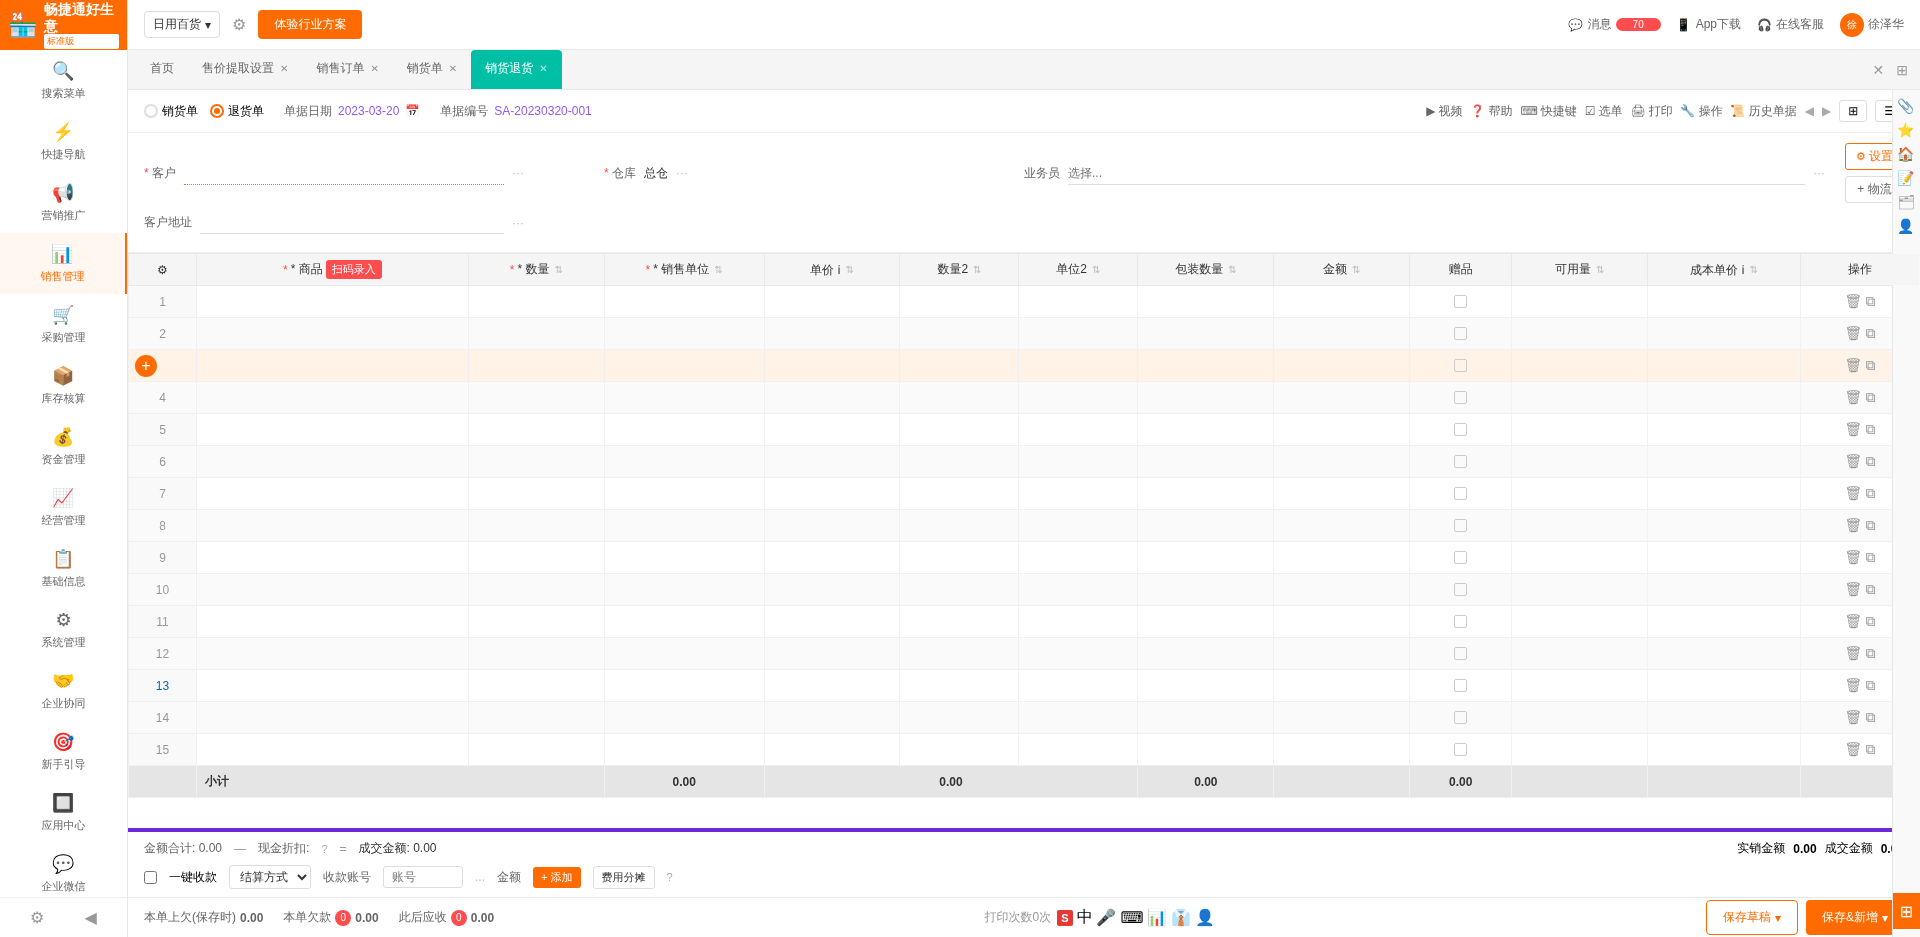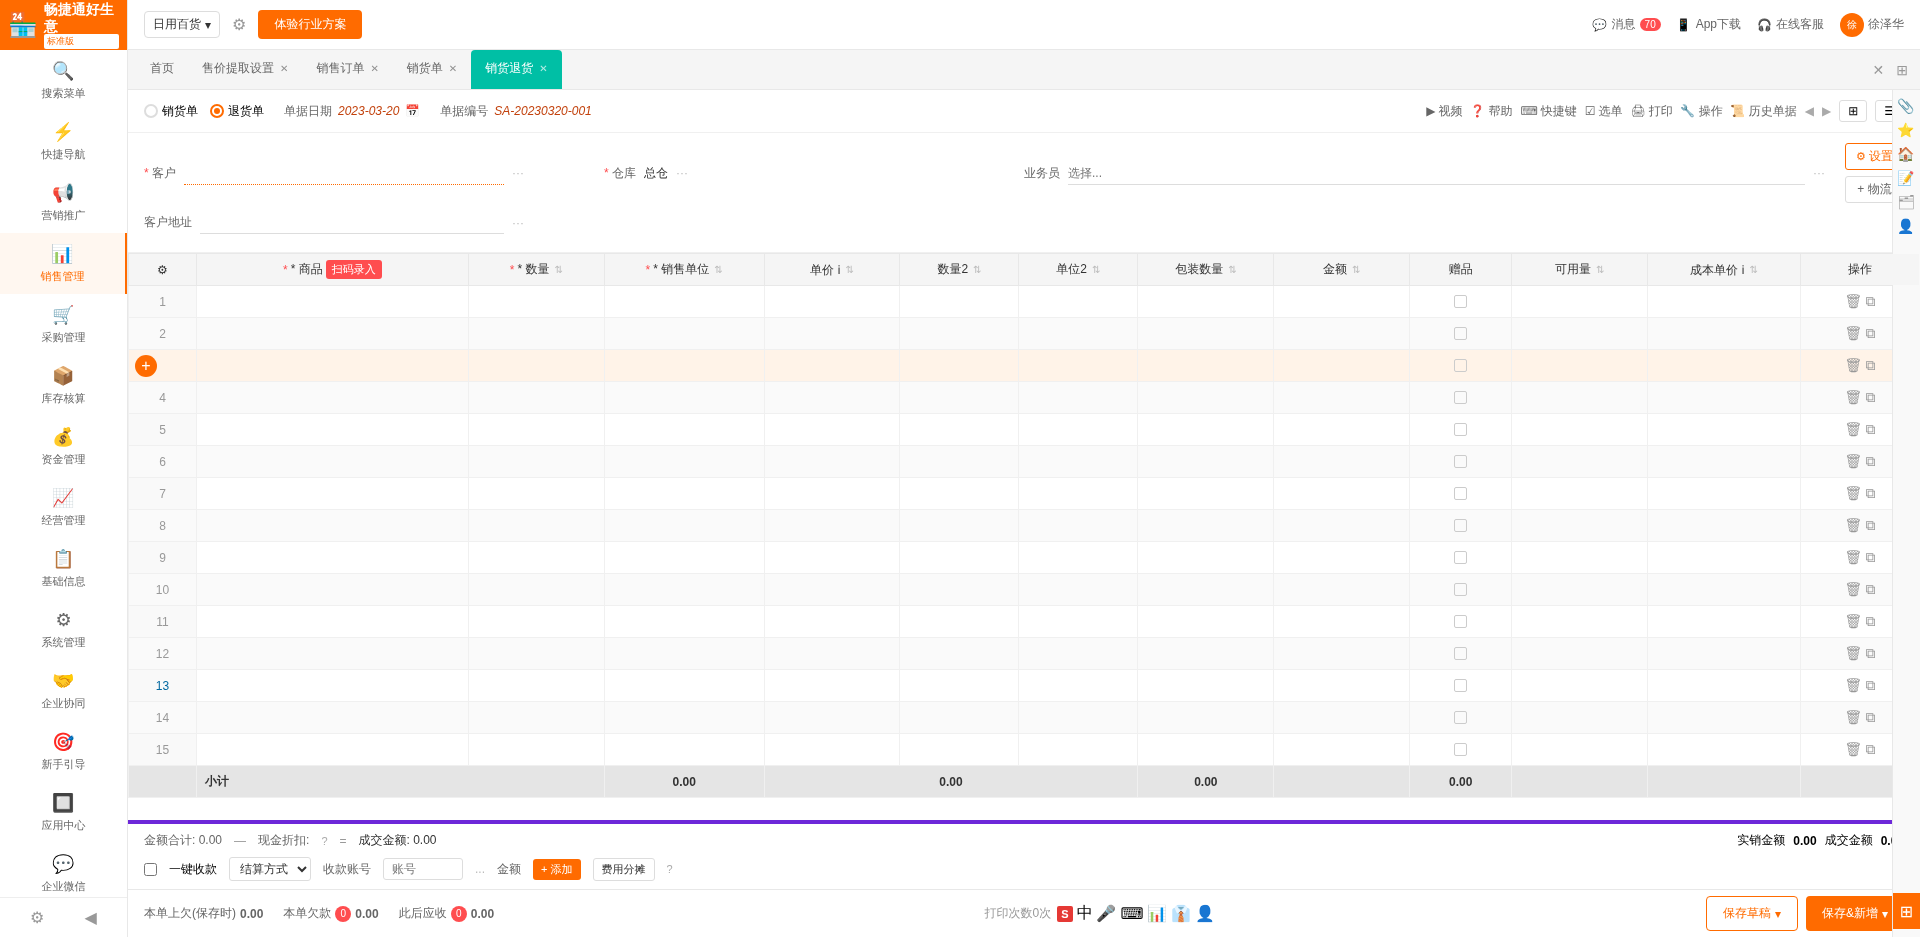--- a/index.html
+++ b/index.html
@@ -21,21 +21,21 @@
     
     .main { flex: 1; display: flex; flex-direction: column; overflow: hidden; }
 
     
     .header { height: 50px; background: #fff; display: flex; align-items: center; justify-content: space-between; padding: 0 16px; border-bottom: 1px solid #e8e8e8; flex-shrink: 0; }
     .header-left { display: flex; align-items: center; gap: 12px; justify-content: space-between; }
     .header-select { display: flex; align-items: center; gap: 4px; border: 1px solid #ddd; border-radius: 4px; padding: 4px 8px; cursor: pointer; color: #333; }
     .header-btn-orange { background: #ff6b00; color: #fff; border: none; border-radius: 4px; padding: 6px 16px; cursor: pointer; font-size: 12px; }
     .header-right { display: flex; align-items: center; gap: 16px; color: #666; }
     .header-right-item { display: flex; align-items: center; gap: 4px; cursor: pointer; }
-    .badge { background: #ff4d4f; color: #fff; border-radius: 10px; padding: 1px 5px; font-size: 10px; }
+    .badge { background: #ff4d4f; color: #fff; border-radius: 10px; padding: 1px 17px; font-size: 10px; }
 
     
     .tabs { display: flex; align-items: center; background: #f5f5f5; border-bottom: 1px solid #e8e8e8; flex-shrink: 0; padding: 0 8px; }
     .tab { display: flex; align-items: center; padding: 10px 14px; cursor: pointer; color: #666; border-bottom: 2px solid transparent; gap: 6px; white-space: nowrap; }
     .tab.active { color: #fff; background: #00bfa5; border-radius: 4px 4px 0 0; }
     .tab-close { font-size: 10px; color: inherit; opacity: 0.7; }
     .tabs-actions { margin-left: auto; display: flex; gap: 4px; }
     .tabs-action-btn { background: none; border: none; cursor: pointer; color: #999; font-size: 14px; padding: 4px; }
 
     
@@ -43,21 +43,21 @@
 
     
     .form-header { padding: 10px 16px; border-bottom: 1px solid #f0f0f0; display: flex; align-items: center; gap: 20px; flex-shrink: 0; }
     .radio-group { display: flex; gap: 12px; align-items: center; }
     .radio-item { display: flex; align-items: center; gap: 4px; cursor: pointer; }
     .radio-dot { width: 14px; height: 14px; border-radius: 50%; border: 2px solid #ddd; display: flex; align-items: center; justify-content: center; }
     .radio-dot.checked { border-color: #ff6b00; }
     .radio-dot.checked::after { content: ''; width: 6px; height: 6px; background: #ff6b00; border-radius: 50%; }
     .form-field { display: flex; align-items: center; gap: 6px; }
     .form-label { color: #666; white-space: nowrap; }
-    .form-value { color: #c2410c; font-style: italic; }
+    .form-value { color: #8b5cf6; }
     .form-actions { margin-left: auto; display: flex; gap: 8px; align-items: center; color: #666; }
     .form-action-btn { display: flex; align-items: center; gap: 3px; cursor: pointer; color: #666; }
 
     
     .form-fields { padding: 10px 16px; border-bottom: 1px solid #f0f0f0; flex-shrink: 0; }
     .fields-row { display: flex; gap: 20px; align-items: center; margin-bottom: 8px; }
     .field-group { display: flex; align-items: center; gap: 8px; flex: 1; }
     .field-label { color: #666; white-space: nowrap; }
     .required { color: #ff4d4f; }
     .field-input { flex: 1; border: none; border-bottom: 1px solid #ddd; padding: 4px 0; color: #333; outline: none; min-width: 80px; }
@@ -104,21 +104,21 @@
     .footer-equals { color: #999; }
     .footer-row2 { display: flex; align-items: center; gap: 12px; }
     .footer-checkbox { width: 13px; height: 13px; border: 1px solid #ccc; border-radius: 2px; cursor: pointer; }
     .footer-select { border: 1px solid #ddd; border-radius: 3px; padding: 3px 6px; color: #333; background: #fff; }
     .footer-input { border: 1px solid #ddd; border-radius: 3px; padding: 3px 8px; width: 80px; }
     .footer-dots { color: #bbb; cursor: pointer; }
     .add-btn-small { background: #ff6b00; color: #fff; border: none; border-radius: 3px; padding: 3px 8px; cursor: pointer; font-size: 11px; }
     .fee-btn { background: #fff; border: 1px solid #ddd; border-radius: 3px; padding: 3px 8px; cursor: pointer; color: #333; font-size: 11px; }
 
     
-    .bottom-bar { height: 48px; background: #fff; border-top: 1px solid #e8e8e8; display: flex; align-items: center; justify-content: space-between; padding: 0 16px; flex-shrink: 0; }
+    .bottom-bar { height: 40px; background: #fff; border-top: 1px solid #e8e8e8; display: flex; align-items: center; justify-content: space-between; padding: 0 16px; flex-shrink: 0; }
     .bottom-info { display: flex; gap: 20px; align-items: center; color: #666; }
     .bottom-info-item { display: flex; gap: 4px; align-items: center; }
     .bottom-center { display: flex; gap: 6px; align-items: center; }
     .bottom-actions { display: flex; gap: 8px; }
     .btn-save-draft { background: #fff; border: 1px solid #ff6b00; color: #ff6b00; border-radius: 4px; padding: 8px 16px; cursor: pointer; display: flex; align-items: center; gap: 4px; }
     .btn-save-new { background: #ff6b00; border: none; color: #fff; border-radius: 4px; padding: 8px 16px; cursor: pointer; display: flex; align-items: center; gap: 4px; }
 
     .info-icon { color: #aaa; font-size: 11px; cursor: pointer; }
 
     th .th-content { display: flex; align-items: center; justify-content: center; gap: 3px; }

